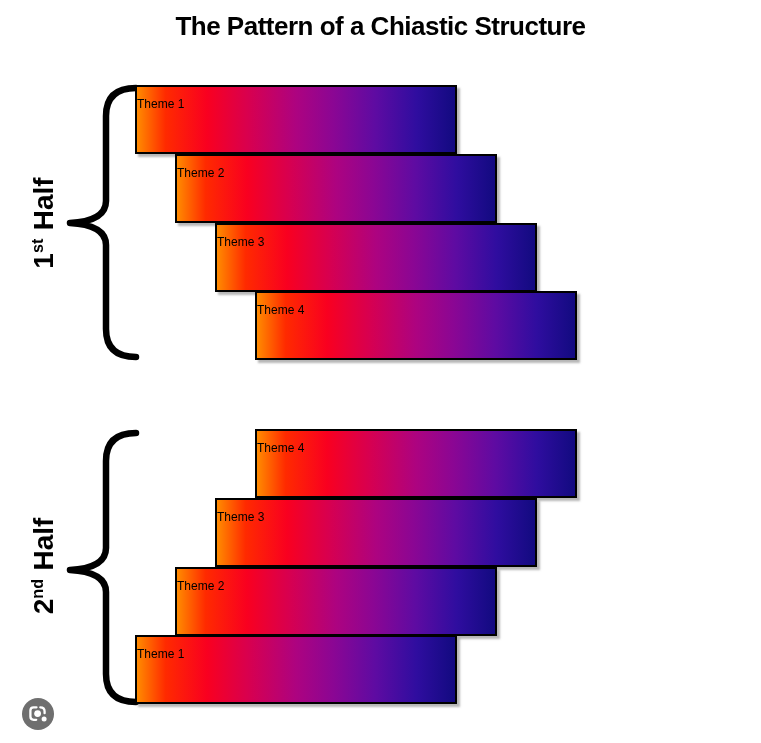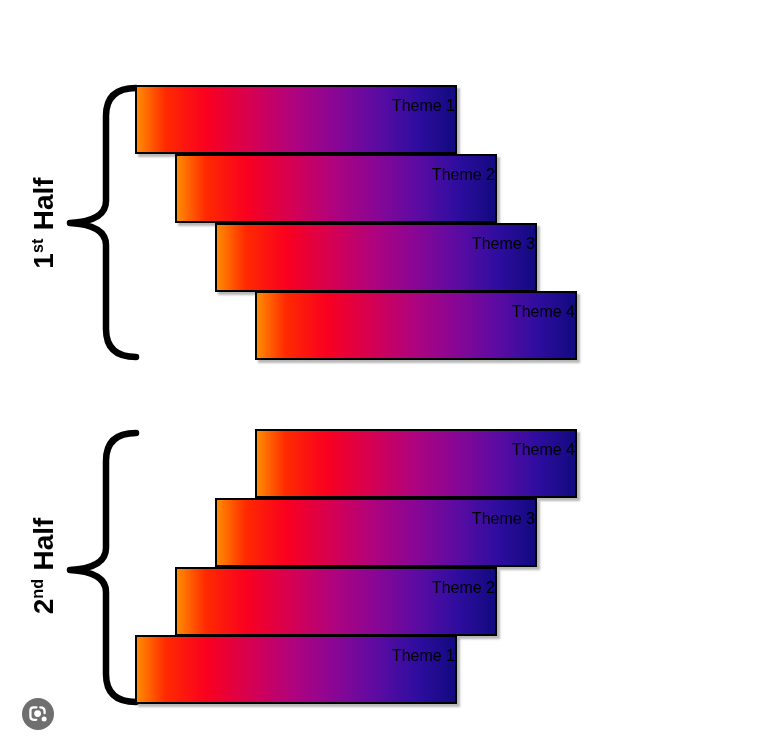--- a/index.html
+++ b/index.html
@@ -28,42 +28,43 @@
 
   .bar{
     position:absolute;width:322px;height:69px;box-sizing:border-box;
     border:2px solid #000;
     background:linear-gradient(90deg,
       #ff8b00 0%, #ff2a00 9%, #f90020 22%, #d8004f 35%,
       #ad0380 50%, #8a0694 62%, #5e0ba2 75%, #2f0d9f 88%, #120a80 100%);
     box-shadow:3px 3px 2px rgba(135,135,135,0.6);
   }
   .bar-label{
-    display:block;margin-top:10px;text-align:right;
-    font-size:16px;color:#000;
+    display:block;margin-top:10px;text-align:left;
+    font-size:12px;color:#000;
   }
   .b1{left:135px;top:85px;}
   .b2{left:175px;top:154px;}
   .b3{left:215px;top:223px;}
   .b4{left:255px;top:291px;}
   .b5{left:295px;top:360px;}
   .b6{left:255px;top:429px;}
   .b7{left:215px;top:498px;}
   .b8{left:175px;top:567px;}
   .b9{left:135px;top:635px;}
 
   .lens-btn{
     position:absolute;left:19px;top:696px;width:38px;height:38px;cursor:pointer;
   }
 </style>
 </head>
 <body>
 
 <div class="stage">
 
+  <div class="title">The Pattern of a Chiastic Structure</div>
 
   <svg class="braces" width="761" height="743" viewBox="0 0 761 743" aria-hidden="true">
     <path d="M136 88 Q106 88 106 116 L106 201 Q106 221 70 223 Q106 225 106 245 L106 329 Q106 357 136 357"></path>
     <path d="M136 433 Q106 433 106 461 L106 548 Q106 568 70 570 Q106 572 106 592 L106 674 Q106 702 136 702"></path>
   </svg>
 
   <div class="half-label first"><span>1</span><sup>st</sup><span class="half-word">Half</span></div>
 
   <div class="half-label second"><span>2</span><sup>nd</sup><span class="half-word">Half</span></div>
 

